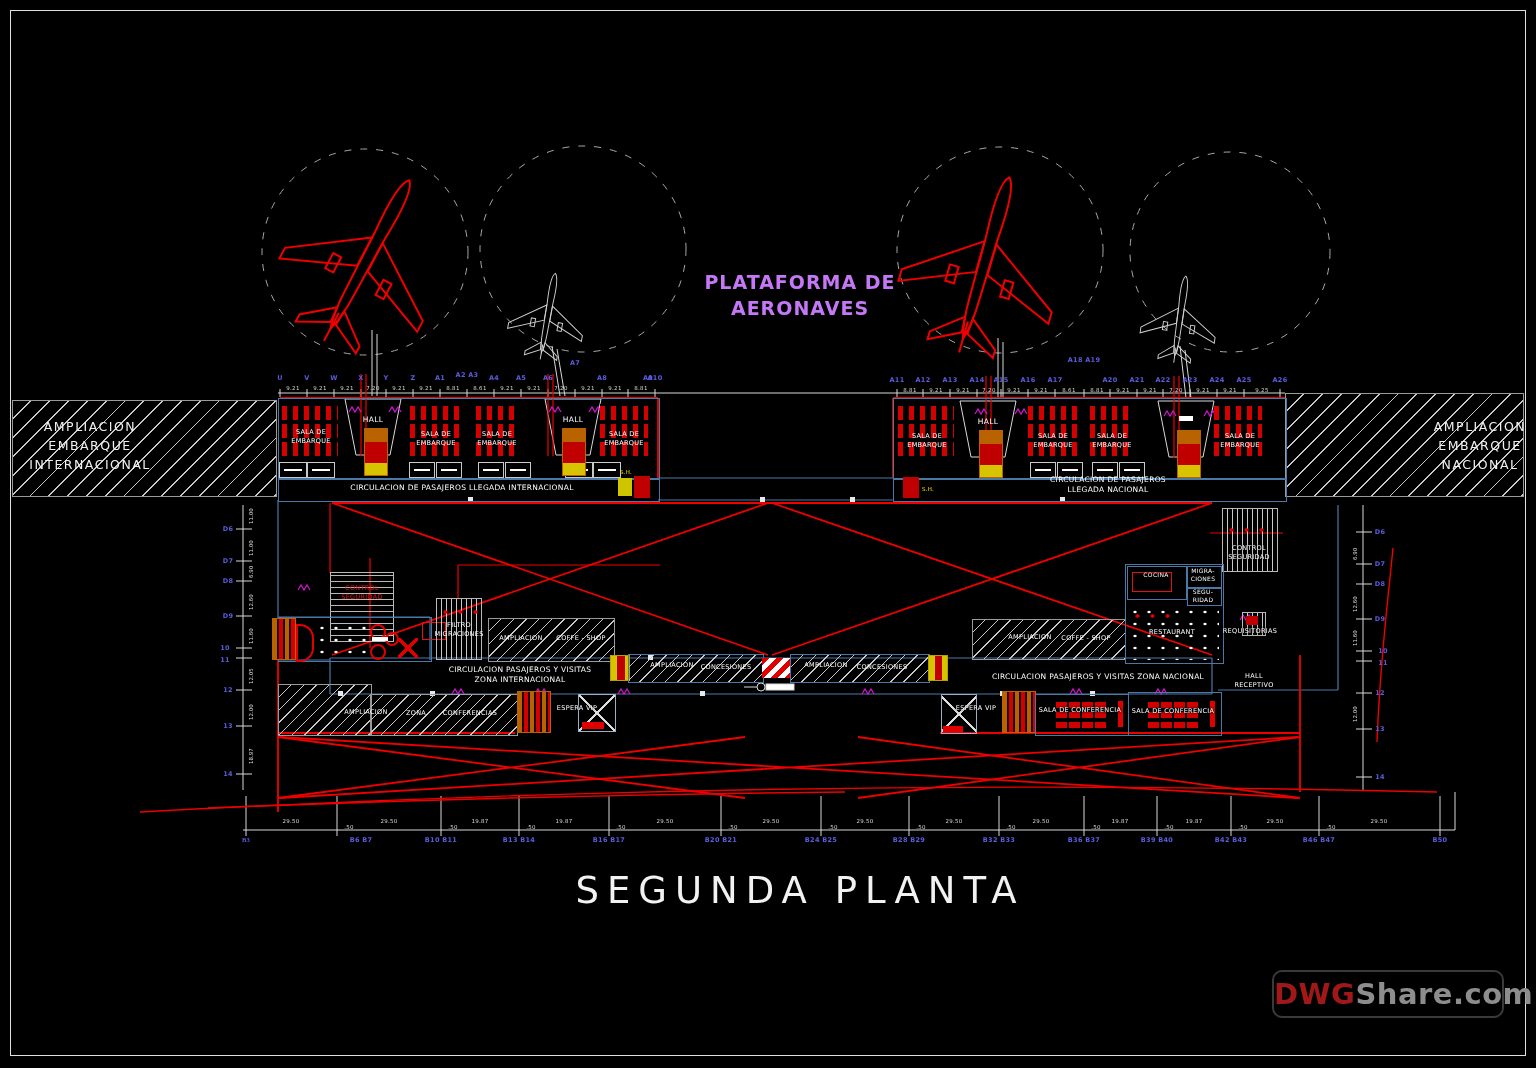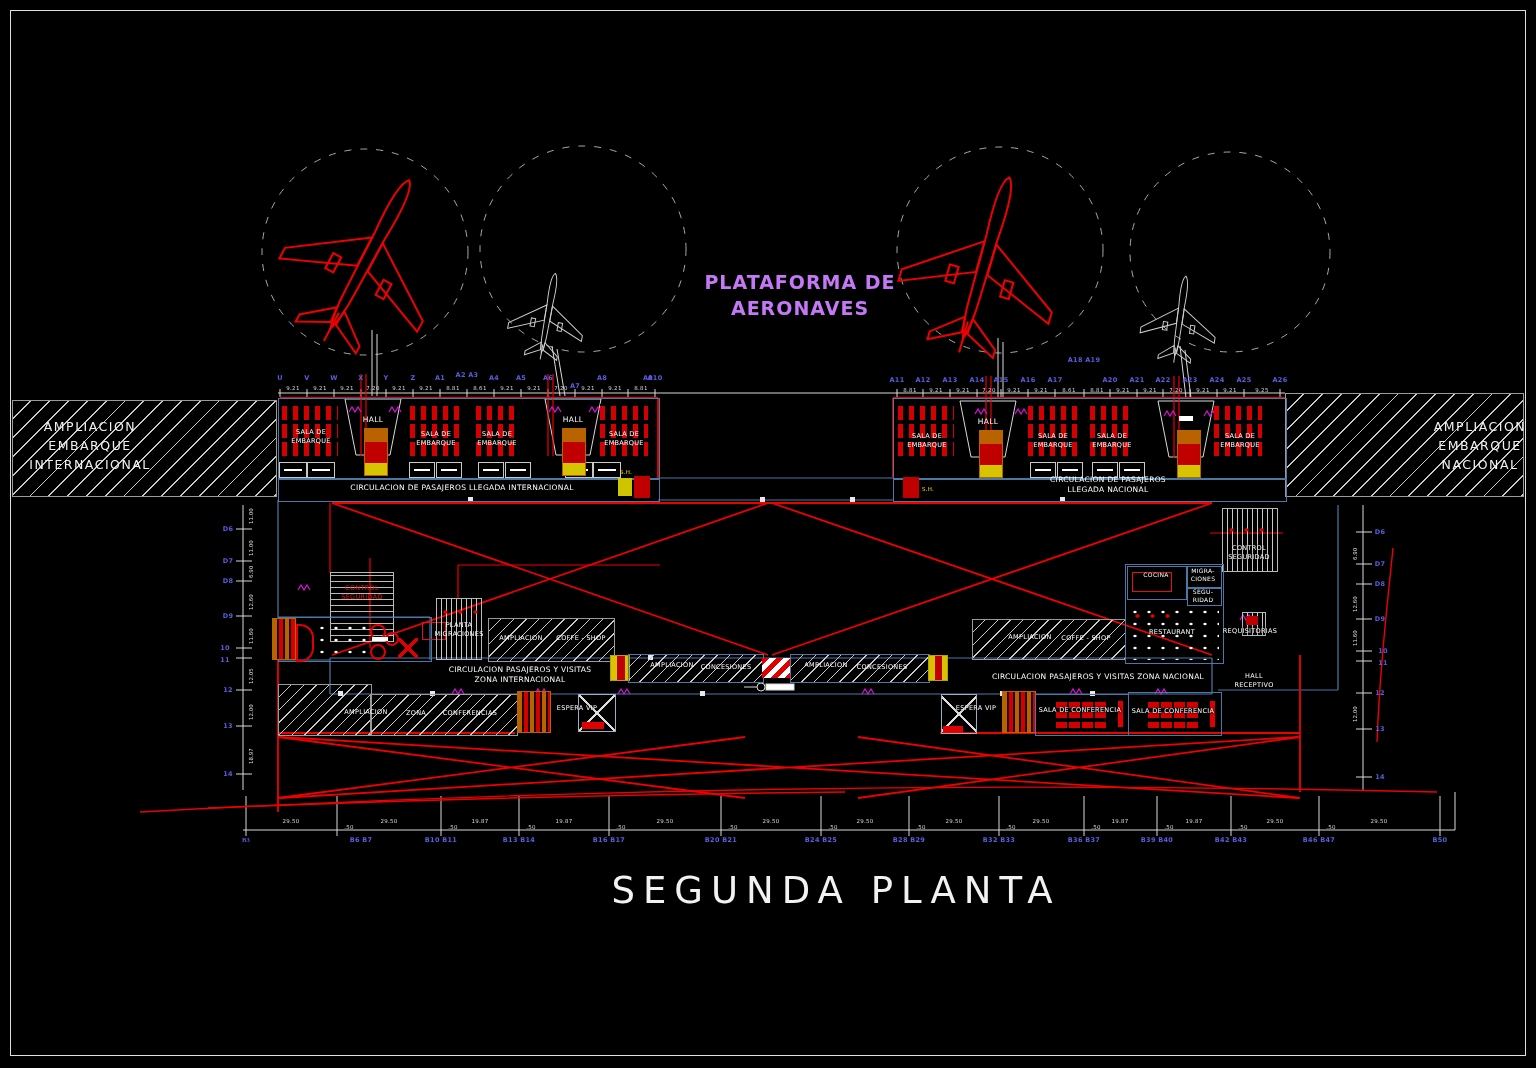--- a/index.html
+++ b/index.html
@@ -253,21 +253,21 @@
   <span class="t ax" style="left:307px;top:374px;">V</span>
   <span class="t ax" style="left:334px;top:374px;">W</span>
   <span class="t ax" style="left:361px;top:374px;">X</span>
   <span class="t ax" style="left:386px;top:374px;">Y</span>
   <span class="t ax" style="left:413px;top:374px;">Z</span>
   <span class="t ax" style="left:440px;top:374px;">A1</span>
   <span class="t ax" style="left:467px;top:371px;">A2 A3</span>
   <span class="t ax" style="left:494px;top:374px;">A4</span>
   <span class="t ax" style="left:521px;top:374px;">A5</span>
   <span class="t ax" style="left:548px;top:374px;">A6</span>
-  <span class="t ax" style="left:575px;top:382px;">A7</span>
+  <span class="t ax" style="left:575px;top:359px;">A7</span>
   <span class="t ax" style="left:602px;top:374px;">A8</span>
   <span class="t ax" style="left:628px;top:374px;margin-left:20px;">A9</span>
   <span class="t ax" style="left:655px;top:374px;">A10</span>
   <span class="t dm" style="left:293px;top:385px;">9.21</span>
   <span class="t dm" style="left:320px;top:385px;">9.21</span>
   <span class="t dm" style="left:347px;top:385px;">9.21</span>
   <span class="t dm" style="left:373px;top:385px;">7.20</span>
   <span class="t dm" style="left:399px;top:385px;">9.21</span>
   <span class="t dm" style="left:426px;top:385px;">9.21</span>
   <span class="t dm" style="left:453px;top:385px;">8.81</span>
@@ -319,21 +319,21 @@
   <div class="c dots" style="left:315px;top:622px;width:52px;height:38px;"></div>
   <div class="rcirc" style="left:370px;top:624px;width:12px;height:12px;"></div>
   <div class="rcirc" style="left:370px;top:644px;width:12px;height:12px;"></div>
   <div class="rcirc" style="left:385px;top:632px;width:10px;height:10px;"></div>
   <div class="c" style="left:372px;top:637px;width:16px;height:4px;background:#fff;"></div>
   <div class="xred" style="left:398px;top:638px;width:20px;height:20px;"></div>
   <div class="rbox" style="left:422px;top:622px;width:22px;height:16px;"></div>
 
   <div class="wbox vstripe" style="left:436px;top:598px;width:44px;height:60px;"></div>
   <div class="rdots" style="left:438px;top:606px;width:40px;height:10px;"></div>
-  <div class="t s7" style="left:459px;top:621px;width:52px;">PLANTA
+  <div class="t s7" style="left:459px;top:621px;width:52px;">FILTRO
 MIGRACIONES</div>
 
   <div class="hatch2" style="left:488px;top:618px;width:125px;height:42px;"></div>
   <div class="t s7" style="left:521px;top:634px;">AMPLIACION</div>
   <div class="t s7" style="left:581px;top:634px;">COFFE - SHOP</div>
 
   <div class="t s8" style="left:520px;top:665px;width:220px;">CIRCULACION   PASAJEROS   Y    VISITAS
 ZONA       INTERNACIONAL</div>
 
   <div class="c" style="left:610px;top:655px;width:18px;height:24px;background:linear-gradient(90deg,#d7c400 0 35%,#c00000 35% 75%,#d7c400 75%);border:1px solid #b8a000;"></div>
@@ -468,15 +468,18 @@
   <span class="t dm" style="left:621px;top:824px;">.50</span>
   <span class="t dm" style="left:733px;top:824px;">.50</span>
   <span class="t dm" style="left:833px;top:824px;">.50</span>
   <span class="t dm" style="left:921px;top:824px;">.50</span>
   <span class="t dm" style="left:1011px;top:824px;">.50</span>
   <span class="t dm" style="left:1096px;top:824px;">.50</span>
   <span class="t dm" style="left:1169px;top:824px;">.50</span>
   <span class="t dm" style="left:1243px;top:824px;">.50</span>
   <span class="t dm" style="left:1331px;top:824px;">.50</span>
 
-  <div id="title" class="t" style="left:836px;top:866px;width:520px;">SEGUNDA PLANTA</div>
-
+  <div id="title" class="t" style="left:800px;top:866px;width:520px;">SEGUNDA PLANTA</div>
+
+  <div id="watermark">
+    <span class="w1">DWG</span><span class="w2">Share.com</span>
+  </div>
 </div>
 
 </body></html>

